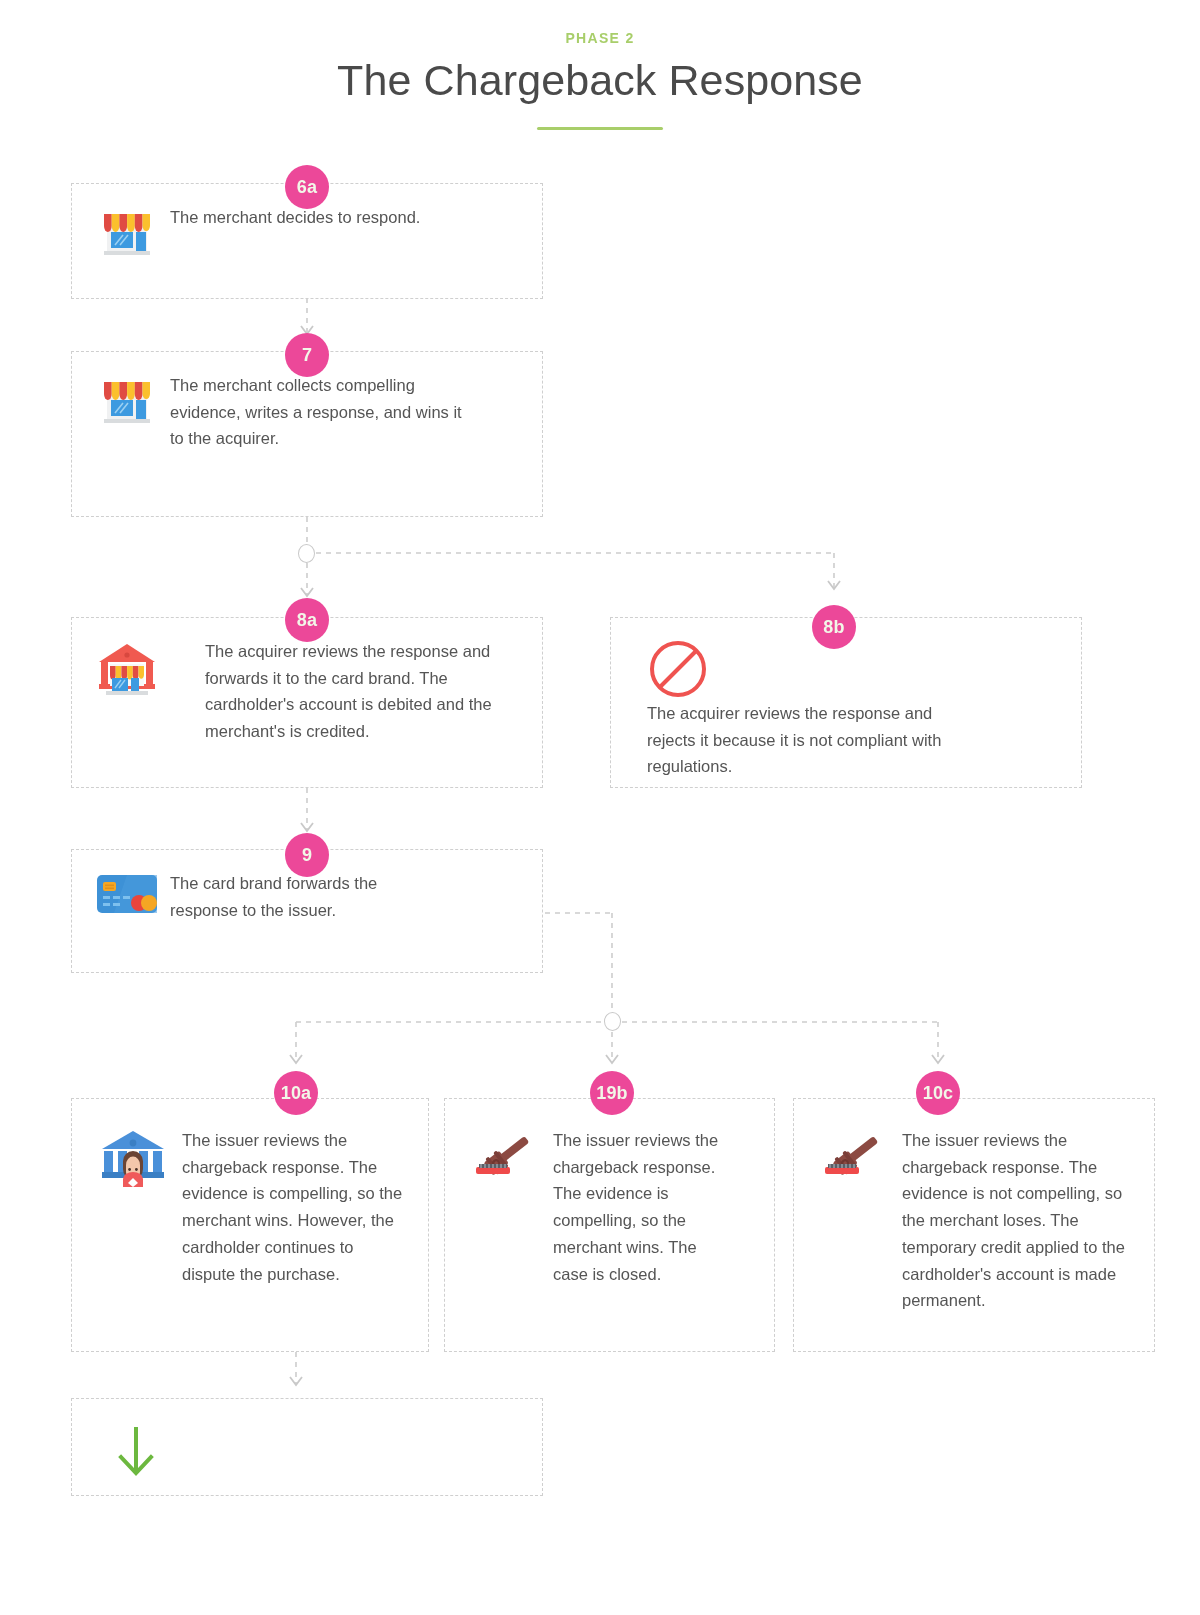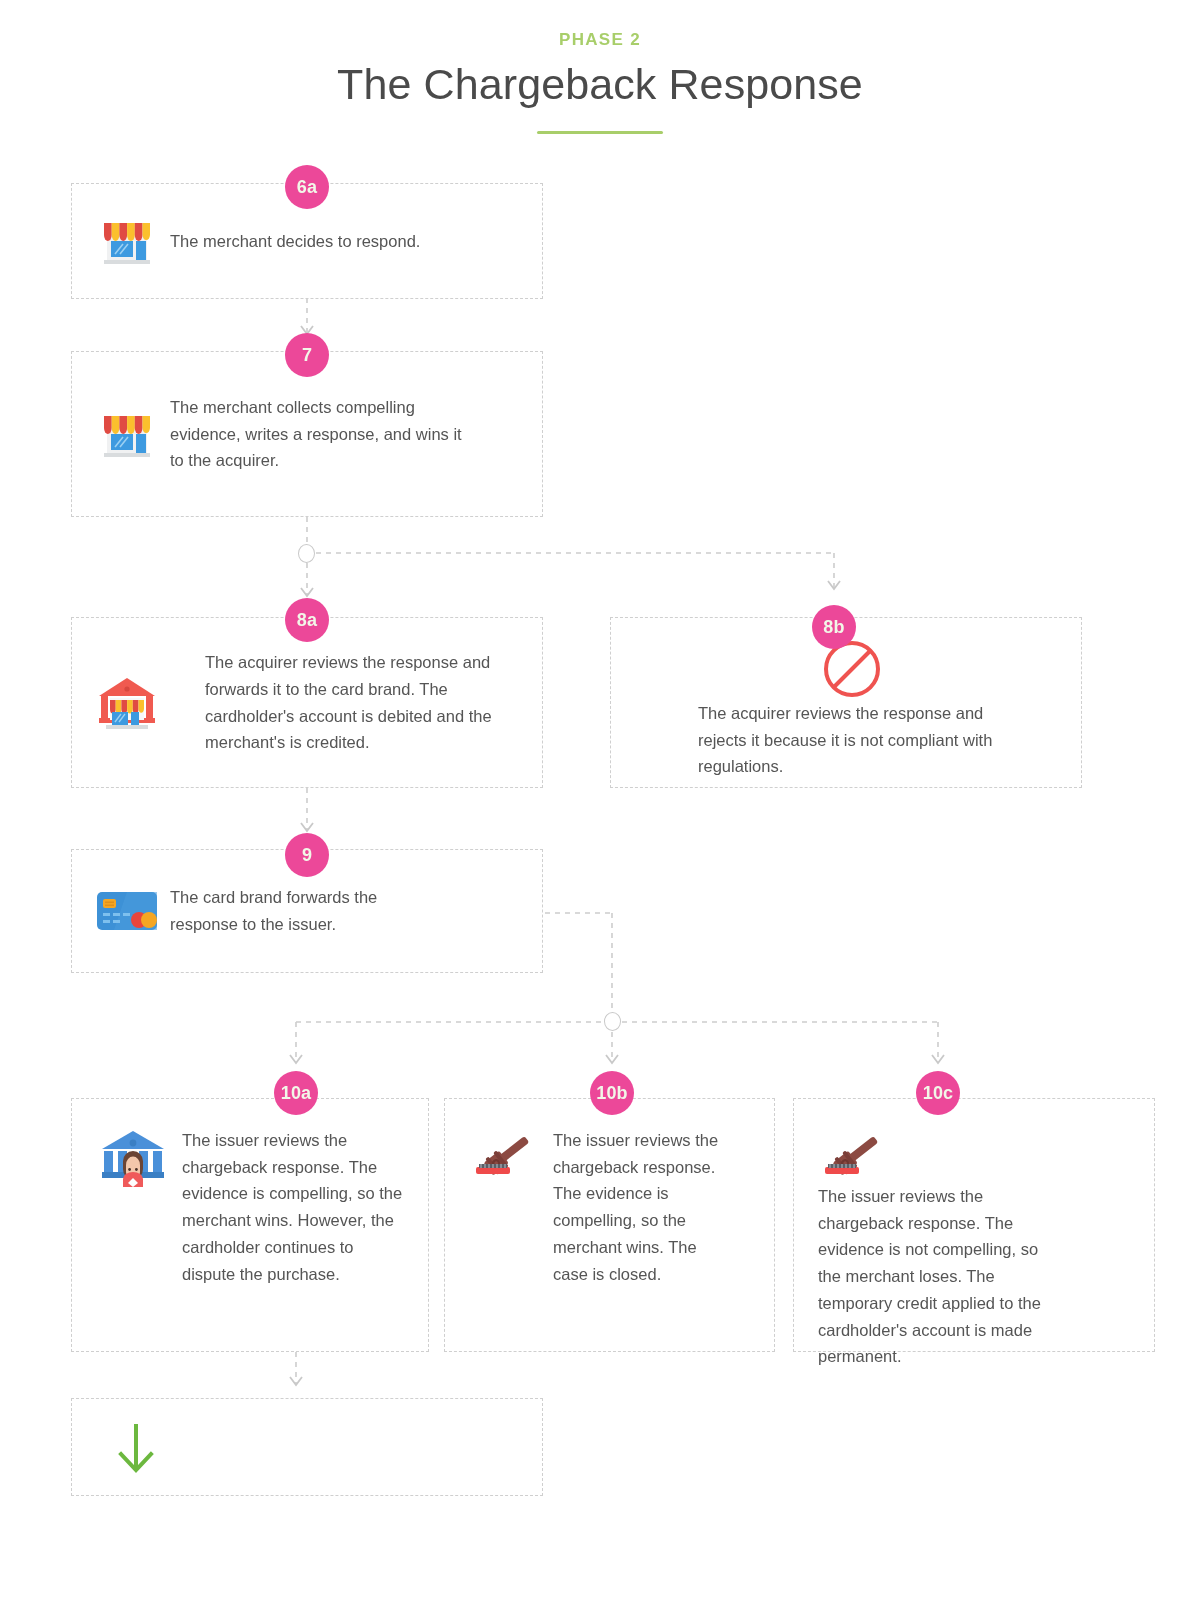--- a/index.html
+++ b/index.html
@@ -12,21 +12,21 @@
     position: relative;
     width: 1200px;
     height: 1615px;
     background: #ffffff;
     overflow: hidden;
   }
 
   
   .header { position: absolute; left: 0; top: 30px; width: 1200px; text-align: center; }
   .phase-label {
-    font-size: 17px;
+    font-size: 14px;
     font-weight: bold;
     letter-spacing: 1.3px;
     color: #a8ce6a;
     margin: 0 0 10px 0;
   }
   .main-title {
     font-size: 43px;
     font-weight: normal;
     color: #4a4a4a;
     margin: 0;
@@ -49,21 +49,21 @@
 
   
   .step-box {
     position: absolute;
     border: 1px dashed #cfcfcf;
     background: transparent;
     display: flex;
     align-items: flex-start;
     padding: 20px 18px;
   }
-  .step-box.center-v { align-items: center; }
+  .step-box.center-v { }
 
   .step-icon {
     flex: 0 0 auto;
     width: 74px;
     display: flex;
     align-items: center;
     justify-content: center;
   }
   .step-text {
     color: #555555;
@@ -283,23 +283,23 @@
           <circle cx="24" cy="29" r="4" fill="#6f3630"></circle>
           <circle cx="24" cy="29" r="1.8" fill="#8c4a42"></circle>
         </g>
         <rect x="7" y="40" width="34" height="7" rx="2" fill="#ef4a4a"></rect>
         <rect x="10" y="37" width="28" height="4" fill="#5a5e66"></rect>
         <path d="M12 37 v4 M16 37 v4 M20 37 v4 M24 37 v4 M28 37 v4 M32 37 v4 M36 37 v4" stroke="#b9bdc4" stroke-width="1"></path>
       </svg>
     </div>
     <div class="step-text" style="max-width:185px;">The issuer reviews the chargeback response. The evidence is compelling, so the merchant wins. The case is closed.</div>
   </div>
-  <div class="badge" style="left:590px; top:1071px;">10b</div>
-
-  <div class="step-box" style="left:793px; top:1098px; width:362px; height:254px; padding-top:28px;flex-direction:column;">
+  <div class="badge" style="left:590px; top:1071px;">19b</div>
+
+  <div class="step-box" style="left:793px; top:1098px; width:362px; height:254px; padding-top:28px;">
     <div class="step-icon" style="width:84px;">
       <svg width="72" height="56" viewBox="0 0 72 56">
         <g transform="rotate(-38 36 28)">
           <rect x="14" y="21" width="20" height="16" rx="2.5" fill="#8c4a42"></rect>
           <rect x="31" y="25" width="32" height="8" rx="3" fill="#8c4a42"></rect>
           <rect x="18" y="19" width="4" height="20" rx="1.5" fill="#7b3e38"></rect>
           <rect x="28" y="19" width="4" height="20" rx="1.5" fill="#7b3e38"></rect>
           <circle cx="24" cy="29" r="4" fill="#6f3630"></circle>
           <circle cx="24" cy="29" r="1.8" fill="#8c4a42"></circle>
         </g>

